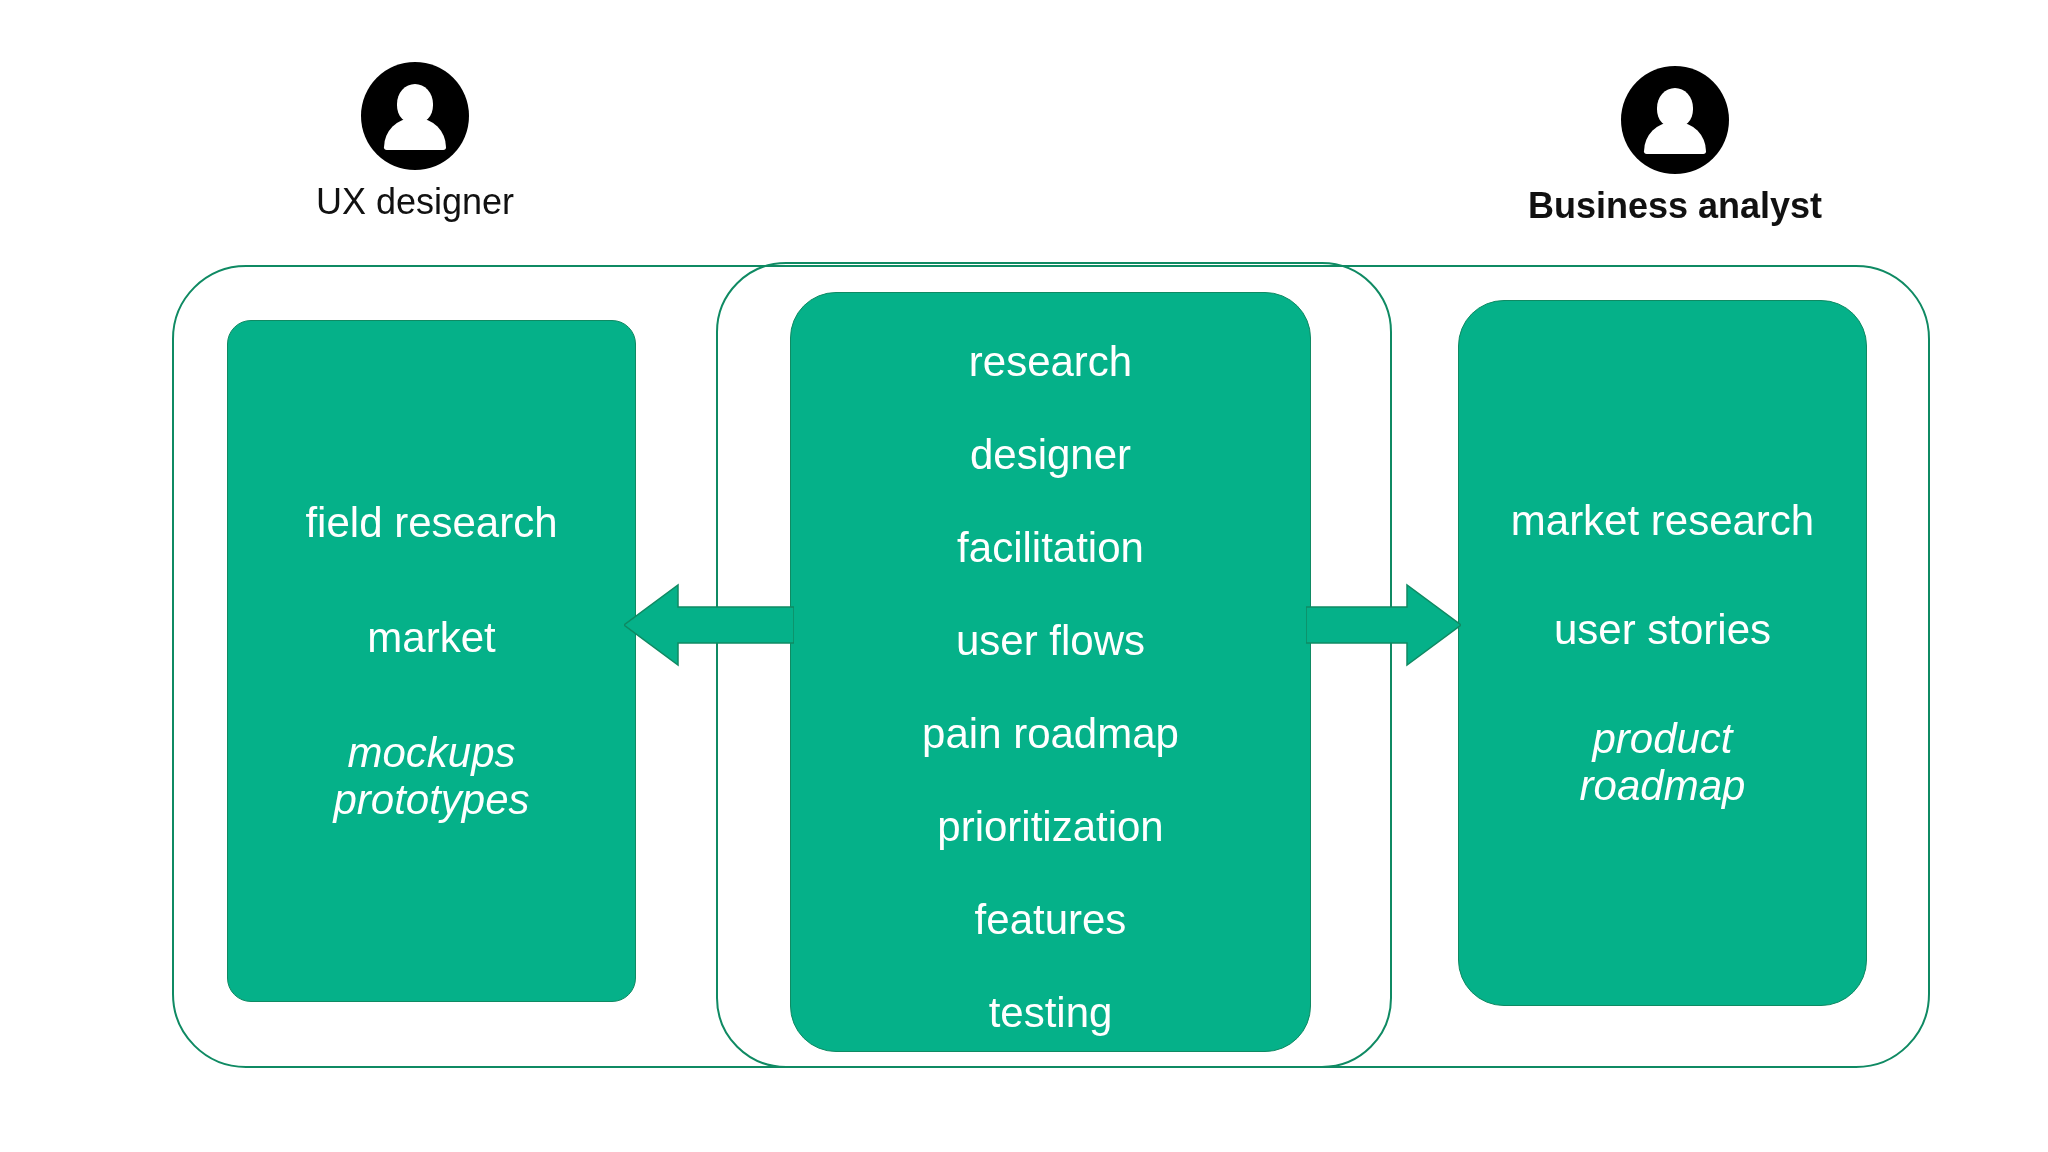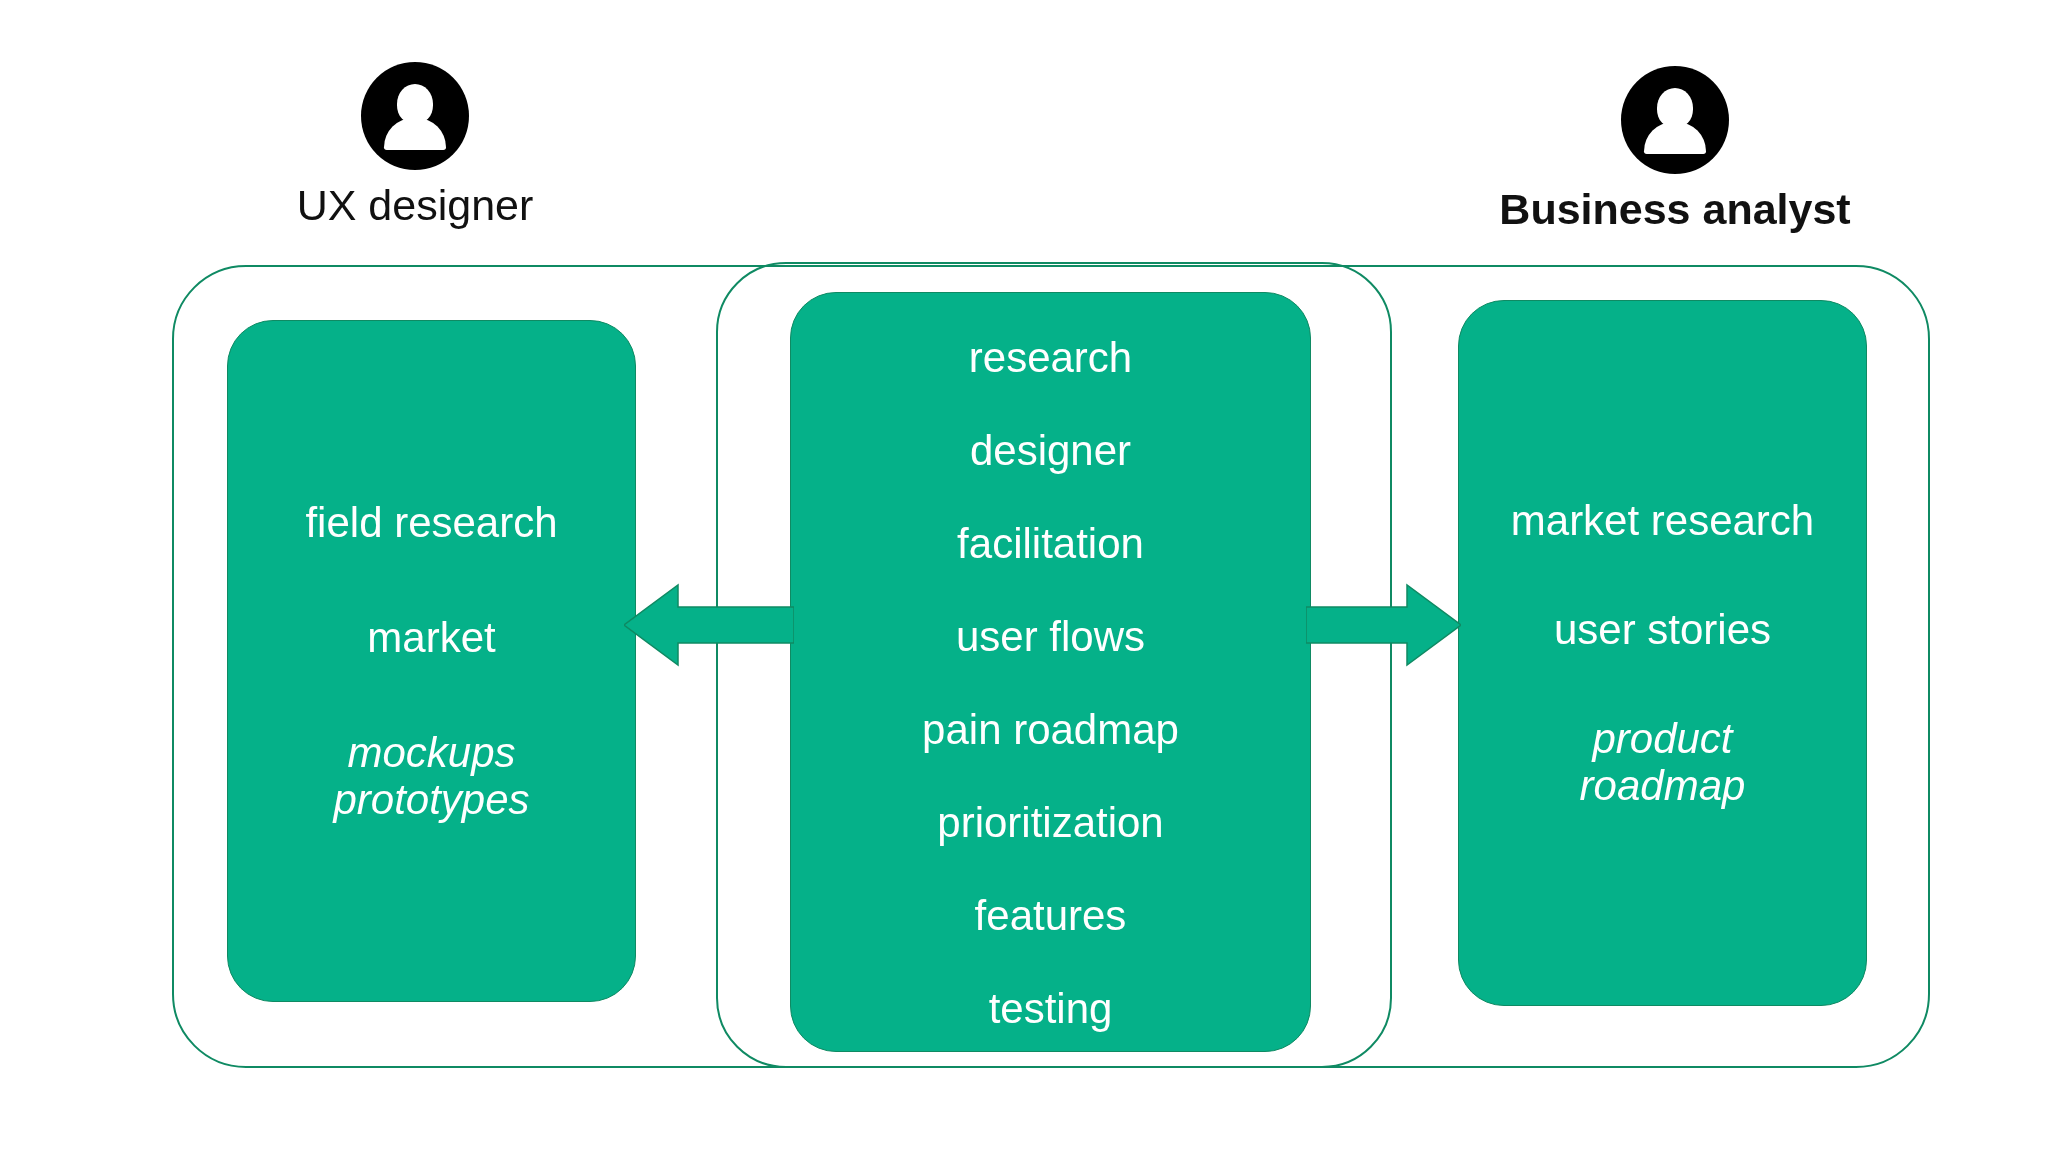--- a/index.html
+++ b/index.html
@@ -52,21 +52,21 @@
     left: 50%;
     bottom: 20px;
     transform: translateX(-50%);
     width: 62px;
     height: 32px;
     background: #ffffff;
     border-radius: 32px 32px 3px 3px;
   }
   .role-label {
     margin-top: 12px;
-    font-size: 43px;
+    font-size: 36px;
     color: #111111;
     white-space: nowrap;
     line-height: 1.1;
   }
 
   
   .outer-frame {
     position: absolute;
     left: 172px;
     top: 265px;
@@ -101,27 +101,28 @@
     color: #ffffff;
     text-align: center;
   }
   .box-left {
     left: 227px;
     top: 320px;
     width: 409px;
     height: 682px;
     justify-content: center;
     padding: 0 18px;
+    border-radius: 24px;
   }
   .box-center {
     left: 790px;
     top: 292px;
     width: 521px;
     height: 760px;
-    justify-content: center;
+    justify-content: flex-start;
     padding: 22px 18px 0 18px;
   }
   .box-right {
     left: 1458px;
     top: 300px;
     width: 409px;
     height: 706px;
     justify-content: center;
     padding: 0 14px;
   }

